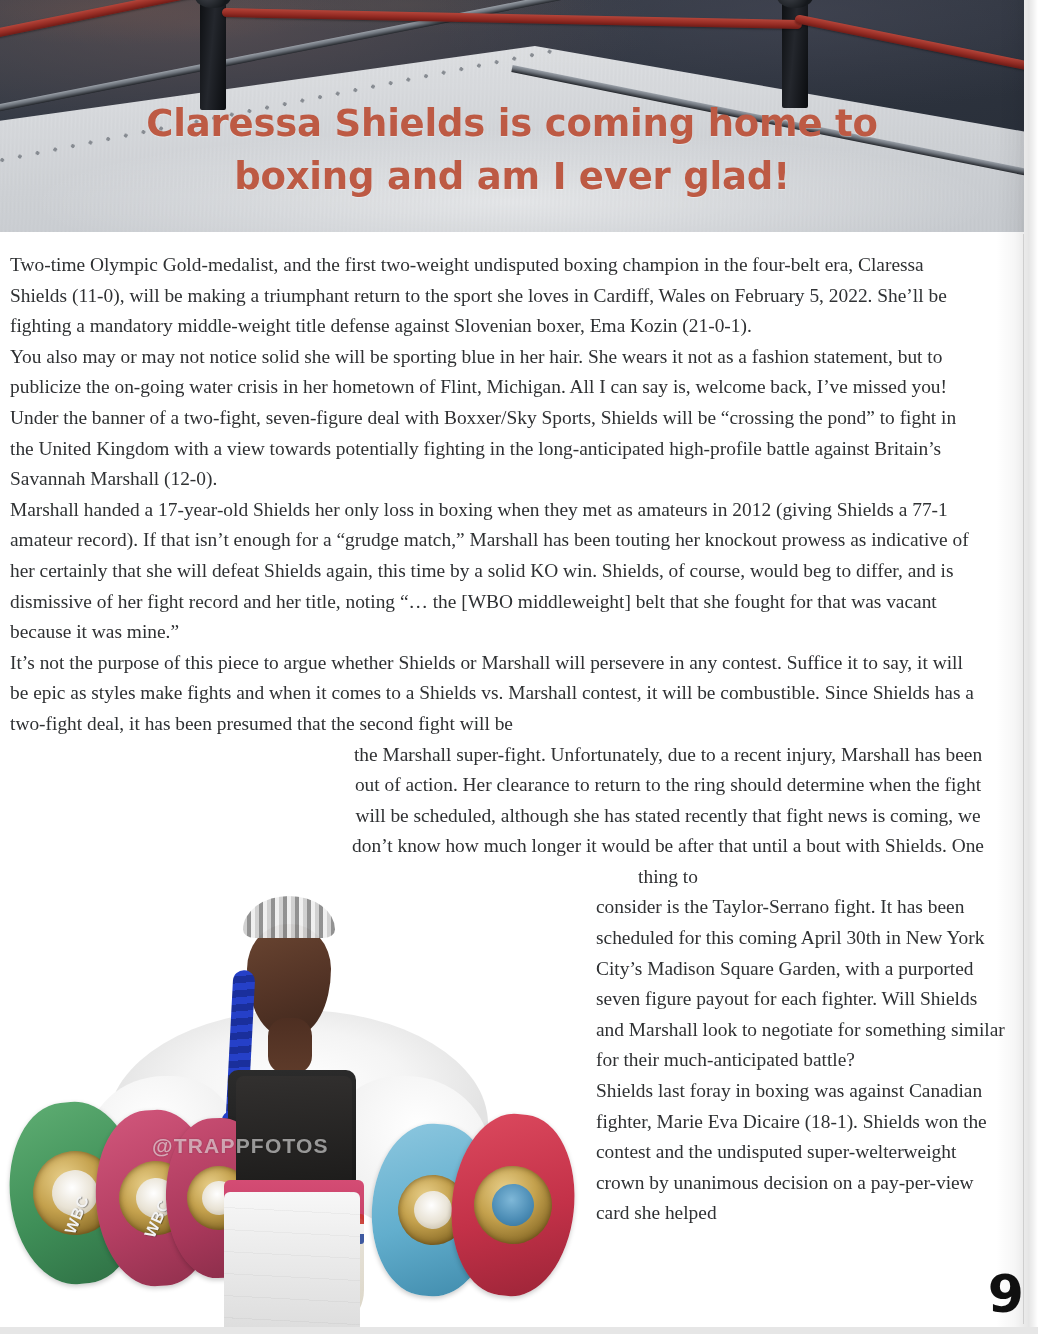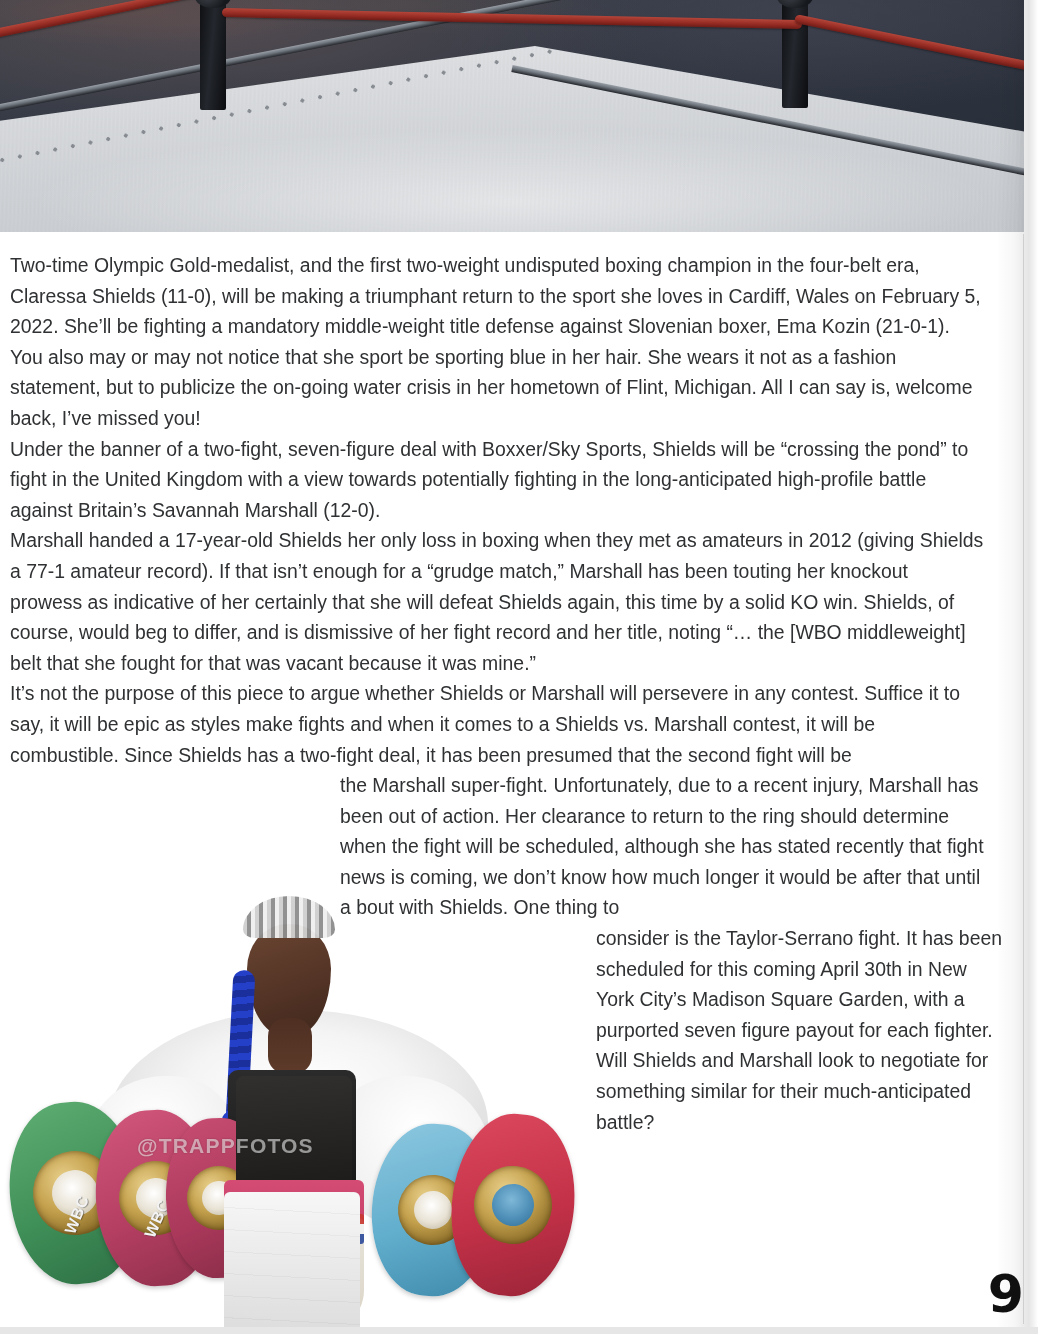--- a/index.html
+++ b/index.html
@@ -163,27 +163,28 @@
 
   
   .article {
     position: absolute;
     left: 0;
     top: 232px;
     width: 900px;
     color: #2f3133;
     font-size: 19.4px;
     line-height: 30.6px;
+    font-family: Liberation Serif, serif;
   }
   .para {
     margin: 0;
     padding: 0 22px 0 10px;
   }
   .para.full      { width: 1006px; box-sizing: border-box; }
-  .para.indent-a  { margin-left: 330px; width: 690px; box-sizing: border-box; padding-right: 24px; }
+  .para.indent-a  { margin-left: 330px; width: 690px; box-sizing: border-box; padding-right: 24px; text-align: center; }
   .para.indent-b  { margin-left: 586px; width: 440px; box-sizing: border-box; padding-right: 18px; }
   .para.first     { padding-top: 18px; }
 
   
   .photo {
     position: absolute;
     left: 0;
     top: 862px;
     width: 600px;
     height: 472px;
@@ -351,21 +352,21 @@
     transform: translate(-50%, -50%) rotate(-62deg);
     font-weight: bold;
     font-size: 16px;
     color: #f3f3f3;
     letter-spacing: 0.5px;
     text-shadow: 0 1px 1px rgba(0,0,0,0.4);
   }
 
   .watermark {
     position: absolute;
-    left: 137px;
+    left: 152px;
     top: 272px;
     font-size: 21px;
     font-weight: bold;
     letter-spacing: 1.2px;
     color: rgba(255,255,255,0.55);
     text-shadow: 0 0 2px rgba(0,0,0,0.25);
     z-index: 8;
   }
 
   
@@ -395,30 +396,32 @@
     <div class="post p-left">
       <div class="post-cap"></div>
     </div>
     <div class="post p-right">
       <div class="post-cap"></div>
     </div>
     <div class="rope r1"></div>
     <div class="rope r2"></div>
     <div class="rope r3"></div>
 
+    <h1 class="hero-title">Claressa Shields is coming home to boxing and am I ever glad!</h1>
   </div>
 
   <div class="article">
     <p class="para full first">Two-time Olympic Gold-medalist, and the first two-weight undisputed boxing champion in the four-belt era, Claressa Shields (11-0), will be making a triumphant return to the sport she loves in Cardiff, Wales on February 5, 2022. She’ll be fighting a mandatory middle-weight title defense against Slovenian boxer, Ema Kozin (21-0-1).</p>
-    <p class="para full"> You also may or may not notice that she sport be sporting blue in her hair. She wears it not as a fashion statement, but to publicize the on-going water crisis in her hometown of Flint, Michigan. All I can say is, welcome back, I’ve missed you!</p>
+    <p class="para full"> You also may or may not notice solid she will be sporting blue in her hair. She wears it not as a fashion statement, but to publicize the on-going water crisis in her hometown of Flint, Michigan. All I can say is, welcome back, I’ve missed you!</p>
     <p class="para full"> Under the banner of a two-fight, seven-figure deal with Boxxer/Sky Sports, Shields will be “crossing the pond” to fight in the United Kingdom with a view towards potentially fighting in the long-anticipated high-profile battle against Britain’s Savannah Marshall (12-0).</p>
     <p class="para full"> Marshall handed a 17-year-old Shields her only loss in boxing when they met as amateurs in 2012 (giving Shields a 77-1 amateur record). If that isn’t enough for a “grudge match,” Marshall has been touting her knockout prowess as indicative of her certainly that she will defeat Shields again, this time by a solid KO win. Shields, of course, would beg to differ, and is dismissive of her fight record and her title, noting “… the [WBO middleweight] belt that she fought for that was vacant because it was mine.”</p>
     <p class="para full"> It’s not the purpose of this piece to argue whether Shields or Marshall will persevere in any contest. Suffice it to say, it will be epic as styles make fights and when it comes to a Shields vs. Marshall contest, it will be combustible. Since Shields has a two-fight deal, it has been presumed that the second fight will be</p>
     <p class="para indent-a">the Marshall super-fight. Unfortunately, due to a recent injury, Marshall has been out of action. Her clearance to return to the ring should determine when the fight will be scheduled, although she has stated recently that fight news is coming, we don’t know how much longer it would be after that until a bout with Shields. One thing to</p>
     <p class="para indent-b">consider is the Taylor-Serrano fight. It has been scheduled for this coming April 30th in New York City’s Madison Square Garden, with a purported seven figure payout for each fighter. Will Shields and Marshall look to negotiate for something similar for their much-anticipated battle?</p>
+    <p class="para indent-b"> Shields last foray in boxing was against Canadian fighter, Marie Eva Dicaire (18-1). Shields won the contest and the undisputed super-welterweight crown by unanimous decision on a pay-per-view card she helped</p>
   </div>
 
   <div class="photo">
 
     <div class="ph fur"></div>
     <div class="ph fur-l"></div>
     <div class="ph fur-r"></div>
 
     <div class="ph face"></div>
     <div class="ph neck"></div>

